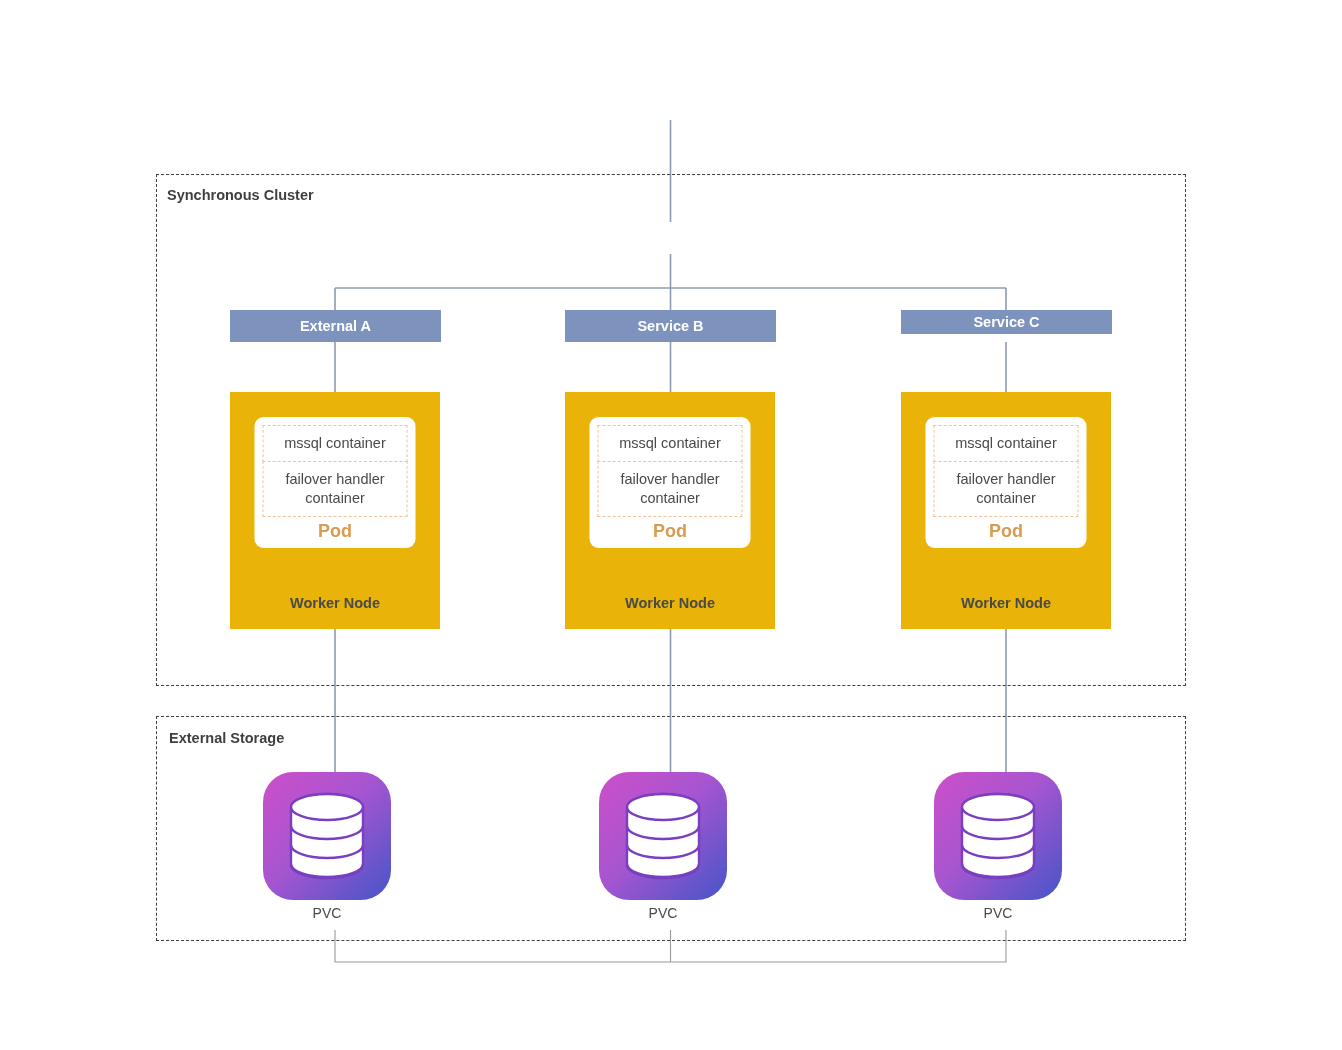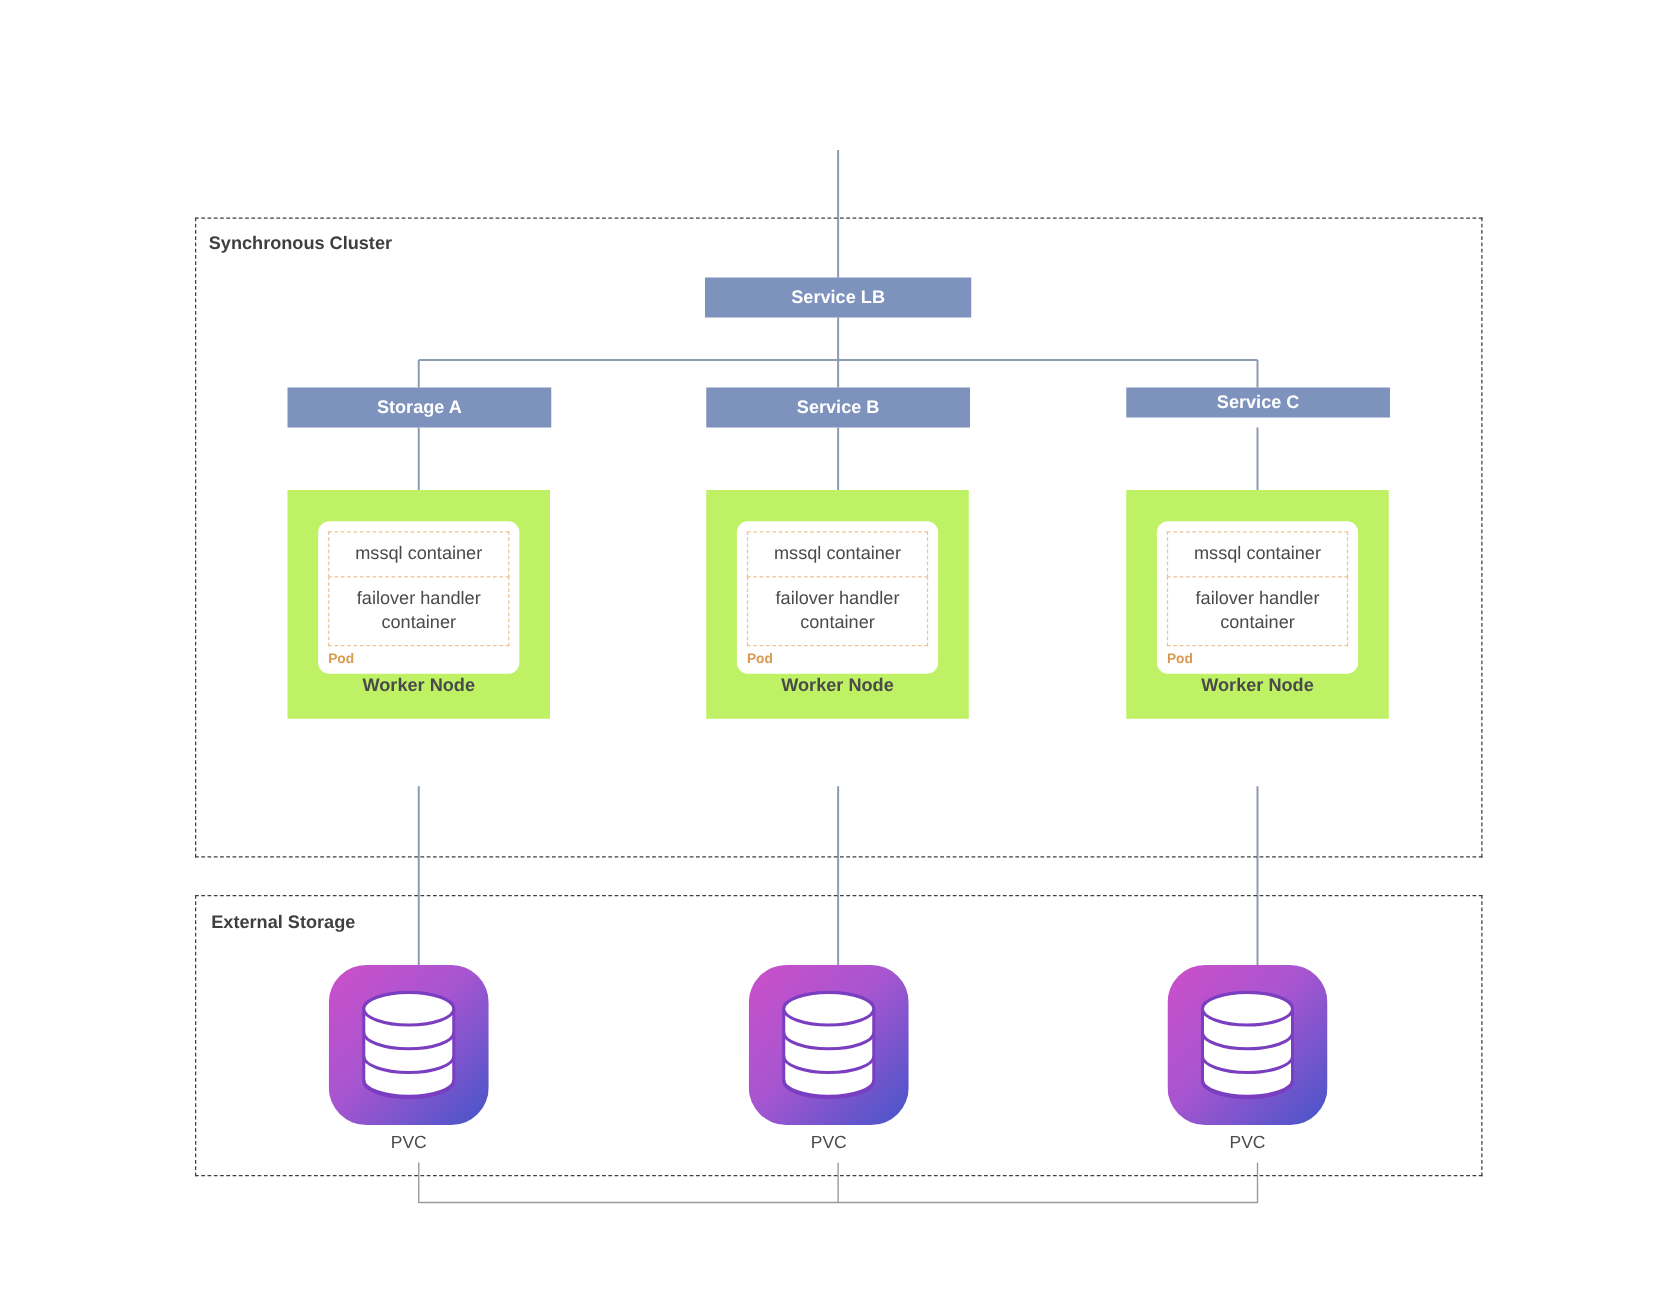--- a/index.html
+++ b/index.html
@@ -73,22 +73,22 @@
     display: flex;
     align-items: center;
     justify-content: center;
     z-index: 3;
   }
 
   
   .worker-node {
     position: absolute;
     width: 210px;
-    height: 183px;
-    background: #bef264;
+    height: 237px;
+    background: #eab308;
     z-index: 2;
     display: flex;
     flex-direction: column;
     align-items: center;
   }
   .worker-label {
     position: absolute;
     bottom: 18px;
     left: 0;
     width: 100%;
@@ -123,21 +123,22 @@
     color: #4a4a4a;
     font-size: 14.5px;
     line-height: 1.32;
     padding: 8px 4px;
     background: #ffffff;
   }
   .ctr.second {
     margin-top: -1.4px;
   }
   .pod-label {
-    font-size: 11px;
+    text-align: center;
+    font-size: 18px;
     font-weight: bold;
     color: #d99a52;
     padding: 4px 0 2px 0;
   }
 
   
   .pvc {
     position: absolute;
     width: 112px;
     z-index: 3;
@@ -197,23 +198,22 @@
 
       <path d="M335,930 L335,962 L1006,962 L1006,930"></path>
       <path d="M670.5,930 L670.5,962"></path>
     </g>
   </svg>
 
 
   <div class="group-box" style="left:156px; top:174px; width:1028px; height:510px;"></div>
   <div class="group-label" style="left:167px; top:187px;">Synchronous Cluster</div>
 
-  <div class="svc" style="left:564px; top:222px; width:213px; height:32px;">Service LB</div>
-
-  <div class="svc" style="left:230px; top:310px; width:211px; height:32px;">Storage A</div>
+
+  <div class="svc" style="left:230px; top:310px; width:211px; height:32px;">External A</div>
   <div class="svc" style="left:565px; top:310px; width:211px; height:32px;">Service B</div>
   <div class="svc" style="left:901px; top:310px; width:211px; height:24px;">Service C</div>
 
   <div class="worker-node" style="left:230px; top:392px;">
     <div class="pod">
       <div class="ctr">mssql container</div>
       <div class="ctr second">failover handler container</div>
       <div class="pod-label">Pod</div>
     </div>
     <div class="worker-label">Worker Node</div>

